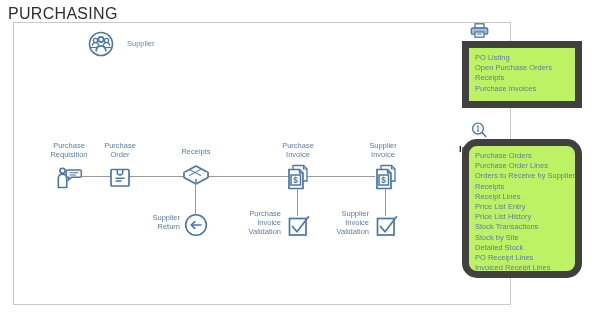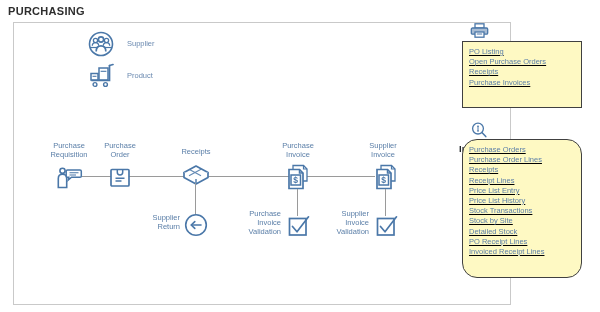--- a/index.html
+++ b/index.html
@@ -6,21 +6,21 @@
   body{
     width:600px;height:312px;
     background:#ffffff;
     font-family:"Liberation Sans", sans-serif;
     position:relative;
     overflow:hidden;
     -webkit-font-smoothing:antialiased;
   }
   .page-title{
     position:absolute;left:8px;top:5px;
-    font-size:11px;font-weight:bold;color:#2e2e2e;
+    font-size:16px;font-weight:normal;color:#2e2e2e;
     letter-spacing:0.3px;
   }
   .main-frame{
     position:absolute;left:13px;top:22px;
     width:498px;height:283px;
     border:1px solid #c9c9c9;
     background:#ffffff;
     box-sizing:border-box;
   }
   
@@ -41,24 +41,23 @@
   
   .panel{position:absolute;}
   .panel-header{
     position:absolute;display:flex;align-items:center;gap:5px;flex-direction:column;
   }
   .panel-title{
     font-size:9.5px;font-weight:bold;color:#23272b;
   }
   .panel-box{
     position:absolute;
-    border:1px solid #404040;
-    background:#fef9c3;
+    border:7px solid #404040;
+    background:#bef264;
     box-sizing:border-box;
-    text-decoration:underline;
   }
   .panel-list{
     margin:0;padding:5px 0 0 6px;list-style:none;
   }
   .panel-list li{
     font-size:7.5px;color:#5b7fa8;line-height:10.2px;white-space:nowrap;
   }
   svg{display:block;overflow:visible;}
 </style>
 </head>
@@ -77,35 +76,20 @@
         <circle cx="19.5" cy="10.5" r="2.1" fill="none" stroke="#4a77a8" stroke-width="1.3"></circle>
         <path d="M5.3 15.8 c0-2.2 1.5-3.2 3.2-3.2 s3.2 1 3.2 3.2" fill="none" stroke="#4a77a8" stroke-width="1.3"></path>
         <path d="M16.3 15.8 c0-2.2 1.5-3.2 3.2-3.2 s3.2 1 3.2 3.2" fill="none" stroke="#4a77a8" stroke-width="1.3"></path>
         <circle cx="14" cy="9.5" r="2.6" fill="none" stroke="#4a77a8" stroke-width="1.6"></circle>
         <path d="M9.2 21.5 c0-3.6 2.1-5.6 4.8-5.6 s4.8 2 4.8 5.6" fill="#ffffff" stroke="#4a77a8" stroke-width="1.6"></path>
       </svg>
     </span>
     <span class="master-label" style="left:40px;top:9px;">Supplier</span>
   </div>
 
-  <div class="master-item" style="left:73px;top:40px;">
-    <span>
-      <svg width="30" height="26" viewBox="0 0 30 26">
-        <path d="M22.5 2.5 L22.5 17.5 L5 17.5" fill="none" stroke="#4a77a8" stroke-width="1.7" stroke-linecap="round"></path>
-        <path d="M22.5 2.5 L26 1.5" fill="none" stroke="#4a77a8" stroke-width="1.7" stroke-linecap="round"></path>
-        <rect x="4" y="10.5" width="7" height="6.5" fill="none" stroke="#4a77a8" stroke-width="1.5"></rect>
-        <rect x="12" y="5" width="9" height="12" fill="none" stroke="#4a77a8" stroke-width="1.5"></rect>
-        <path d="M5.5 13.3 H9.5" stroke="#4a77a8" stroke-width="1.1"></path>
-        <path d="M13.6 8.3 H19.4" stroke="#4a77a8" stroke-width="1.1"></path>
-        <circle cx="8" cy="21.5" r="1.9" fill="none" stroke="#4a77a8" stroke-width="1.4"></circle>
-        <circle cx="18.5" cy="21.5" r="1.9" fill="none" stroke="#4a77a8" stroke-width="1.4"></circle>
-      </svg>
-    </span>
-    <span class="master-label" style="left:40px;top:8px;">Product</span>
-  </div>
 
   <div class="flow-line" style="left:49px;top:153px;width:312px;height:1.4px;"></div>
 
   <div class="node" style="left:42px;top:144px;">
     <span>
       <svg width="26" height="22" viewBox="0 0 26 22">
         <circle cx="6.5" cy="3.8" r="2.6" fill="#ffffff" stroke="#4a77a8" stroke-width="1.6"></circle>
         <path d="M2.3 20.5 L2.3 11.5 c0-2.6 1.9-4.2 4.2-4.2 s4.2 1.6 4.2 4.2 L10.7 20.5 Z" fill="#ffffff" stroke="#4a77a8" stroke-width="1.6"></path>
         <path d="M11.5 3 H24 a1.3 1.3 0 0 1 1.3 1.3 V9 a1.3 1.3 0 0 1 -1.3 1.3 H15.5 L12.3 13 L12.8 10.3 H11.5 a1.3 1.3 0 0 1 -1.3 -1.3 V4.3 A1.3 1.3 0 0 1 11.5 3 Z" fill="#ffffff" stroke="#4a77a8" stroke-width="1.5"></path>
         <path d="M13.5 5.8 H22.5 M13.5 8 H20" stroke="#4a77a8" stroke-width="1.1"></path>
@@ -257,20 +241,21 @@
         <path d="M6 4.2 H8 M7 4.2 V9 M6 9 H8" stroke="#4a77a8" stroke-width="1"></path>
         <path d="M10.9 10.6 L14.8 14.6" stroke="#4a77a8" stroke-width="1.5" stroke-linecap="round"></path>
       </svg>
     </span>
     <span class="panel-title">Inquiries</span>
   </div>
   <div class="panel-box" style="left:462px;top:139px;width:120px;height:139px;border-radius:15px;">
     <ul class="panel-list">
       <li>Purchase Orders</li>
       <li>Purchase Order Lines</li>
+      <li>Orders to Receive by Supplier</li>
       <li>Receipts</li>
       <li>Receipt Lines</li>
       <li>Price List Entry</li>
       <li>Price List History</li>
       <li>Stock Transactions</li>
       <li>Stock by Site</li>
       <li>Detailed Stock</li>
       <li>PO Receipt Lines</li>
       <li>Invoiced Receipt Lines</li>
     </ul>

